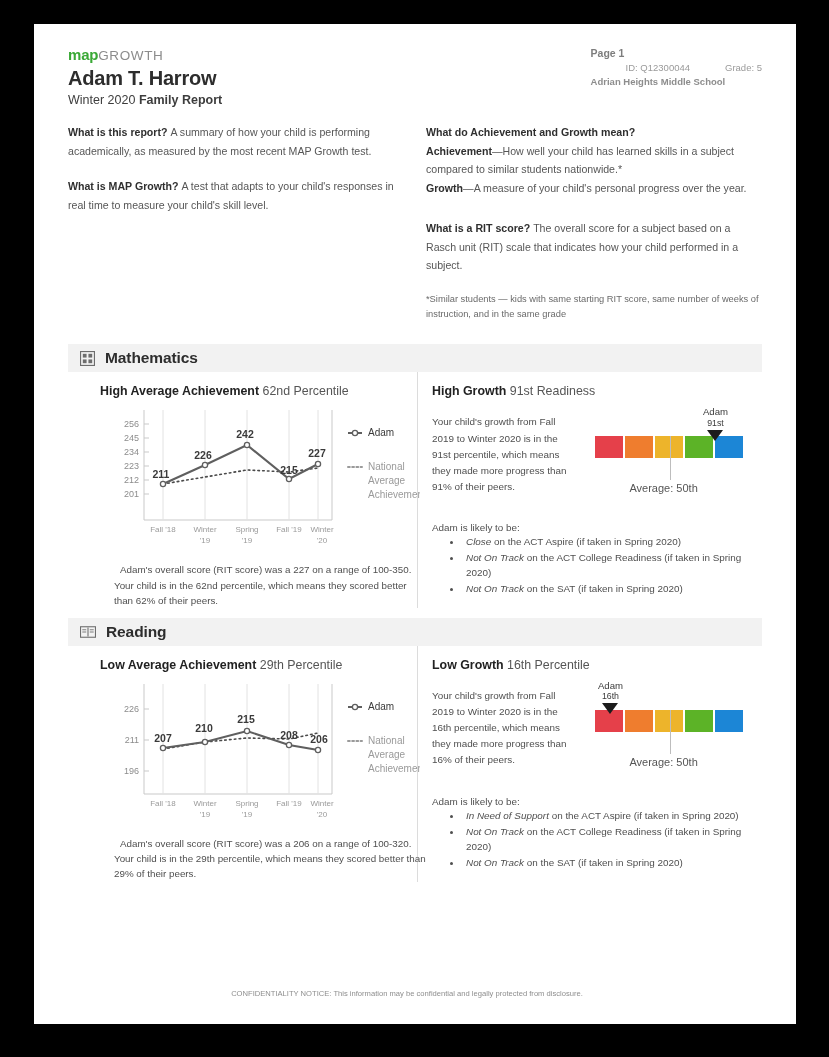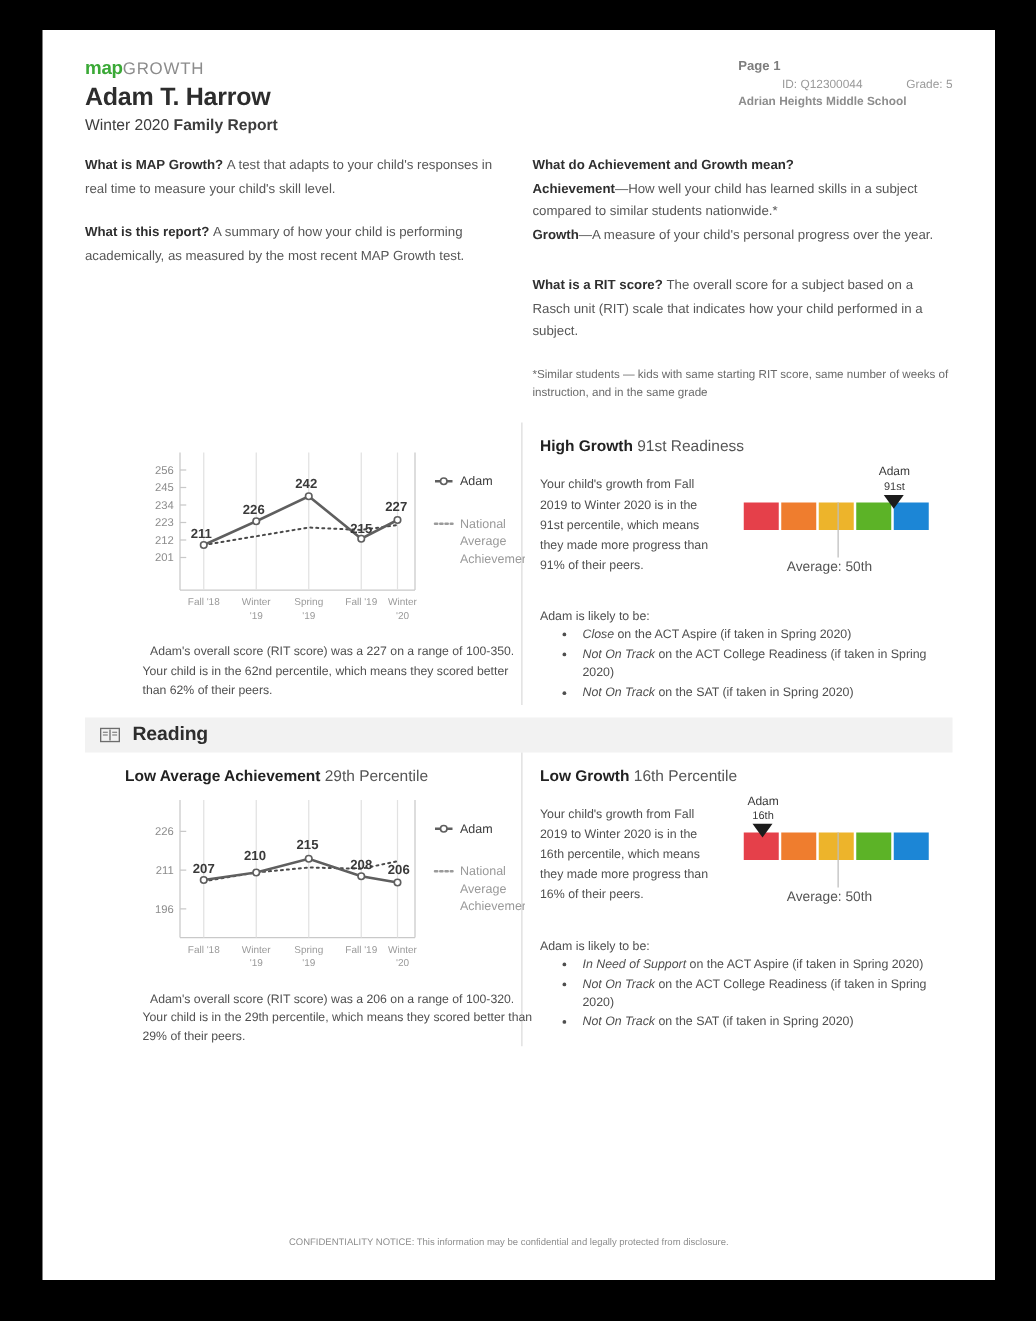--- a/index.html
+++ b/index.html
@@ -104,37 +104,50 @@
     </div>
     <div class="hdr-right">
       <div class="pg">Page 1</div>
       <div class="idline"><span>ID: Q12300044</span><span>Grade: 5</span></div>
       <div class="school">Adrian Heights Middle School</div>
     </div>
   </div>
 
   <div class="intro">
     <div class="col">
+      <p><b>What is this report? </b><span>A summary of how your child is performing academically, as measured by the most recent MAP Growth test.</span></p>
       <p><b>What is MAP Growth? </b><span>A test that adapts to your child's responses in real time to measure your child's skill level.</span></p>
-      <p><b>What is this report? </b><span>A summary of how your child is performing academically, as measured by the most recent MAP Growth test.</span></p>
     </div>
     <div class="col">
       <p class="tight">
         <b>What do Achievement and Growth mean?</b><br>
         <b>Achievement</b><span>—How well your child has learned skills in a subject compared to similar students nationwide.*</span><br>
         <b>Growth</b><span>—A measure of your child's personal progress over the year.</span>
       </p>
       <p style="margin-top:22px"><b>What is a RIT score? </b><span>The overall score for a subject based on a Rasch unit (RIT) scale that indicates how your child performed in a subject.</span></p>
       <p class="note">*Similar students — kids with same starting RIT score, same number of weeks of instruction, and in the same grade</p>
     </div>
   </div>
 
+  <div class="band">
+    <span>
+      <svg width="15" height="15" viewBox="0 0 16 16">
+        <rect x="0.6" y="0.6" width="14.8" height="14.8" fill="none" stroke="#6d6d6d" stroke-width="1.2"></rect>
+        <rect x="3" y="3" width="4" height="4" fill="#6d6d6d"></rect>
+        <rect x="9" y="3" width="4" height="4" fill="#6d6d6d"></rect>
+        <rect x="3" y="9" width="4" height="4" fill="#6d6d6d"></rect>
+        <rect x="9" y="9" width="4" height="4" fill="#6d6d6d"></rect>
+      </svg>
+    </span>
+    <span class="title">Mathematics</span>
+  </div>
 
   <div class="subject">
     <div class="sub-left">
+      <div class="sec-head"><b>High Average Achievement</b><span> 62nd Percentile</span></div>
 
       <div class="chartwrap">
         <svg width="320" height="152" viewBox="0 0 320 152">
 
           <line x1="44" y1="6" x2="44" y2="116" stroke="#c9c9c9" stroke-width="1"></line>
           <line x1="44" y1="116" x2="232" y2="116" stroke="#c9c9c9" stroke-width="1"></line>
           <line x1="232" y1="6" x2="232" y2="116" stroke="#c9c9c9" stroke-width="1"></line>
 
           <line x1="63" y1="6" x2="63" y2="116" stroke="#e2e2e2" stroke-width="1"></line>
           <line x1="105" y1="6" x2="105" y2="116" stroke="#e2e2e2" stroke-width="1"></line>

